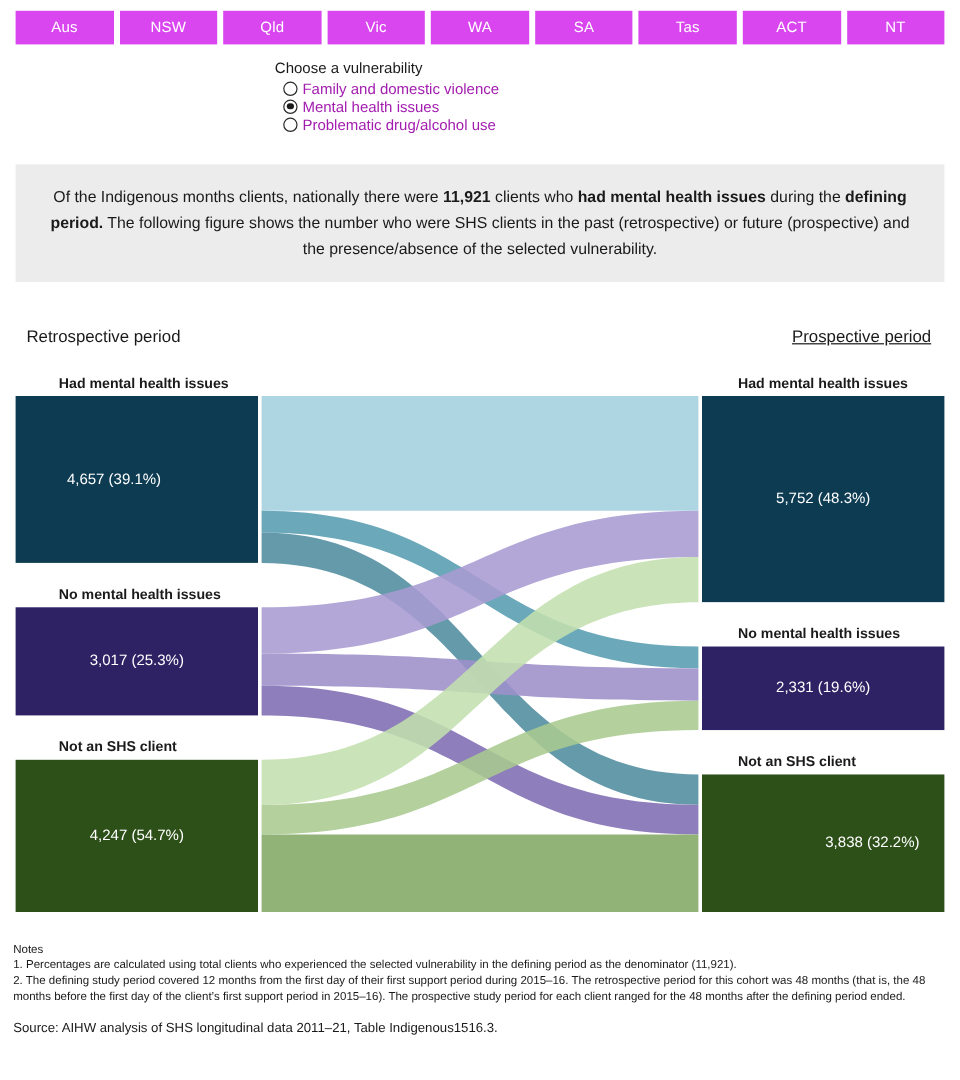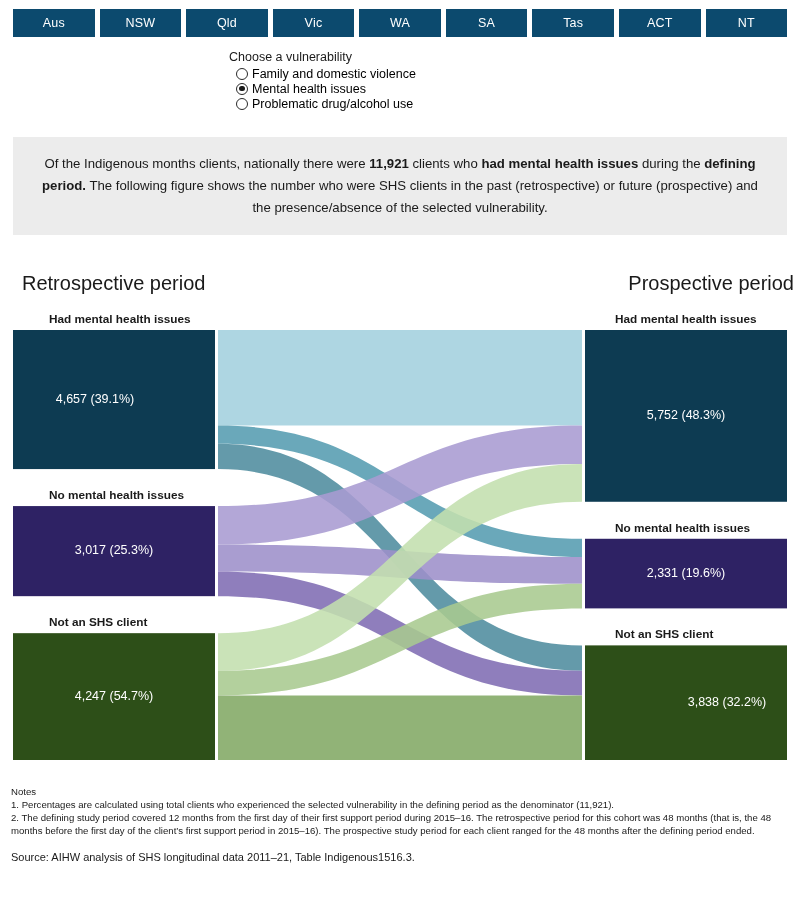--- a/index.html
+++ b/index.html
@@ -14,21 +14,21 @@
   #page { position: relative; width: 800px; height: 900px; }
 
   
   .tabbar {
     position: absolute; top: 9px; left: 13px;
     width: 774px; height: 28px;
     display: flex; gap: 5px;
   }
   .tab {
     flex: 1 1 0;
-    background: #0c4a6e;
+    background: #d946ef;
     color: #ffffff;
     font-size: 12.5px;
     display: flex; align-items: center; justify-content: center;
     cursor: pointer;
     letter-spacing: .2px;
   }
 
   
   .chooser { position: absolute; top: 50px; left: 229px; }
   .chooser-title { font-size: 12.5px; color: #1a1a1a; margin-bottom: 2px; }
@@ -37,41 +37,41 @@
     width: 12px; height: 12px; border-radius: 50%;
     border: 1.4px solid #2b2b2b; background: #ffffff;
     margin-right: 4px; flex: 0 0 auto; position: relative;
     cursor: pointer;
   }
   .radio.checked::after {
     content: ""; position: absolute;
     left: 2px; top: 2px; width: 5.6px; height: 5.6px;
     border-radius: 50%; background: #1a1a1a;
   }
-  .radio-label { font-size: 12.5px; color: #000000; cursor: pointer; }
+  .radio-label { font-size: 12.5px; color: #a21caf; cursor: pointer; }
 
   
   .banner {
     position: absolute; left: 13px; top: 137px;
     width: 774px; height: 98px;
     background: #ececec;
     display: flex; align-items: center; justify-content: center;
     padding: 6px 22px;
   }
   .banner p {
     margin: 0; text-align: center;
     font-size: 13.2px; line-height: 1.65; color: #1a1a1a;
   }
   .banner b { font-weight: bold; }
 
   
   .sankey-wrap { position: absolute; left: 0; top: 262px; width: 800px; height: 510px; }
-  .period-title { position: absolute; font-size: 20px; color: #1a1a1a; }
+  .period-title { position: absolute; font-size: 14px; color: #1a1a1a; }
   #retro-title { left: 22px; top: 10px; }
-  #prosp-title { right: 6px; top: 10px; }
+  #prosp-title { right: 24px; top: 10px; text-decoration: underline; }
   .node-label { position: absolute; font-size: 11.8px; font-weight: bold; color: #1a1a1a; }
   .node-value {
     position: absolute; font-size: 12.5px; color: #ffffff;
     width: 100%; text-align: center;
   }
   svg.sankey { position: absolute; left: 0; top: 0; }
 
   
   .notes { position: absolute; left: 11px; top: 786px; width: 782px; }
   .notes-head { font-size: 9.6px; color: #1a1a1a; margin-bottom: 1px; }

